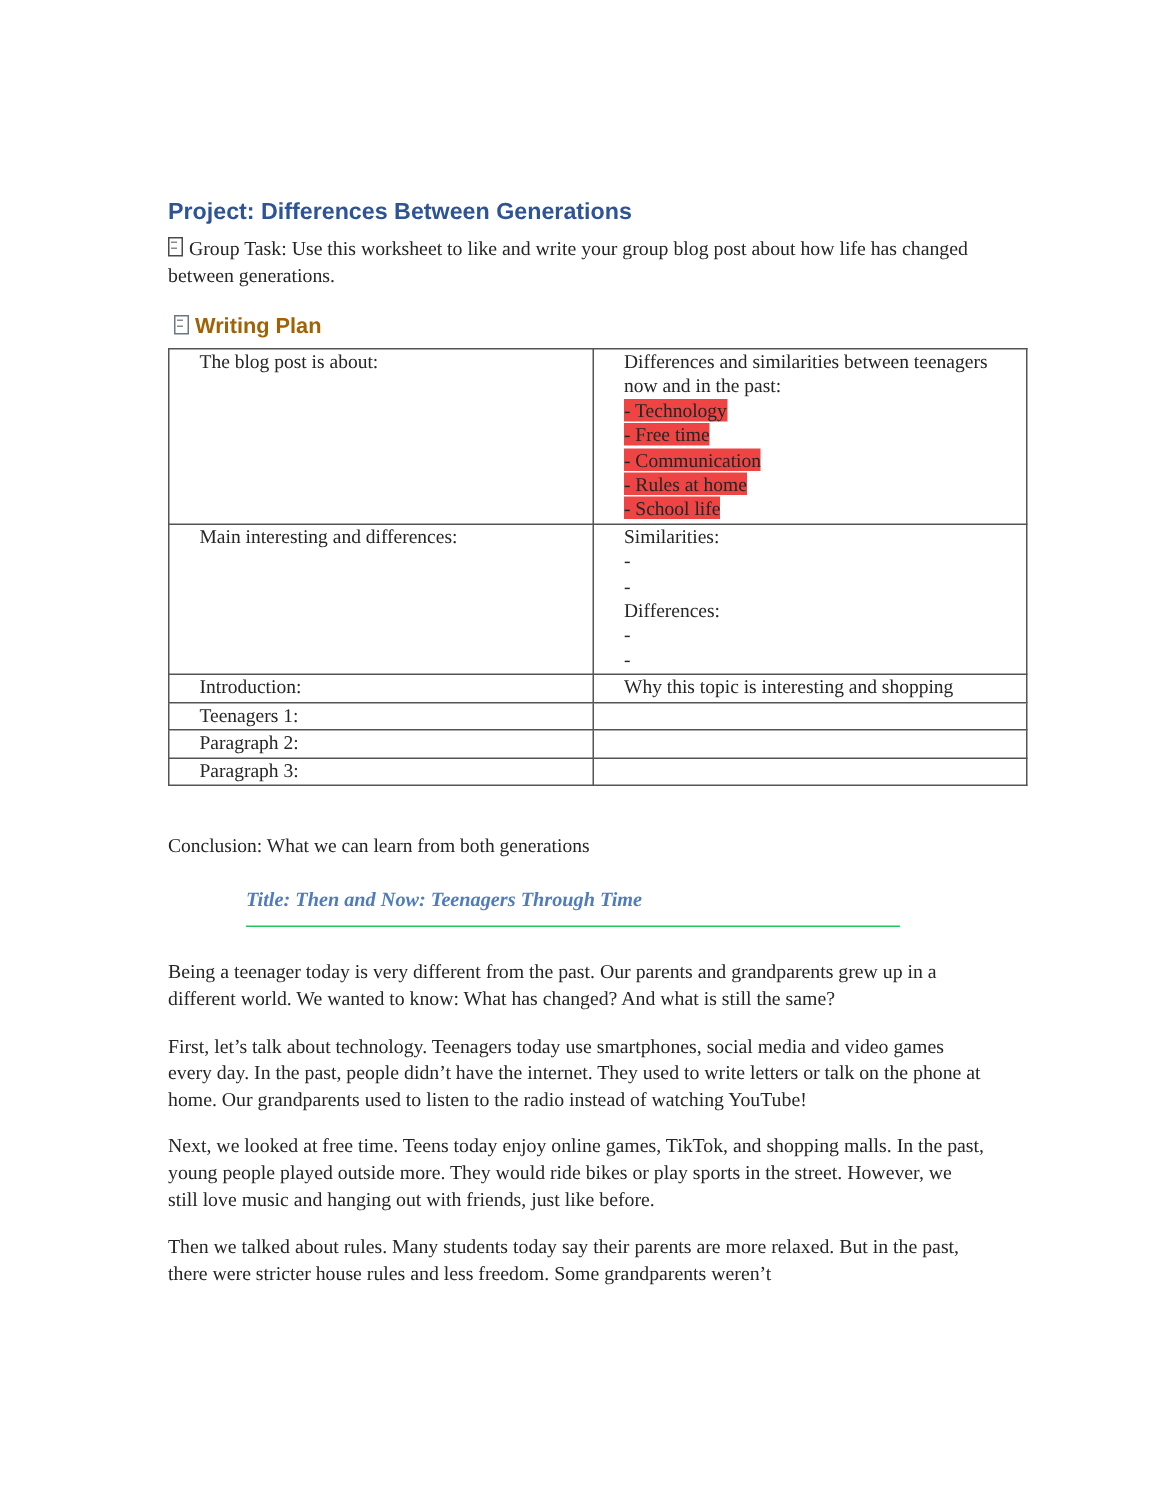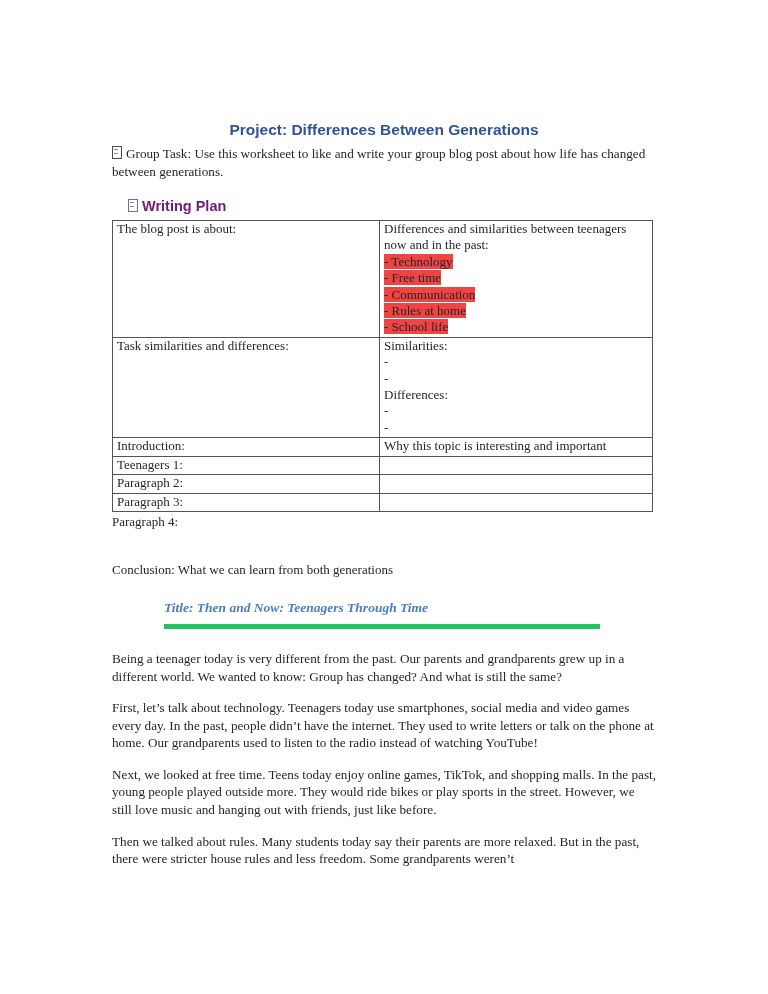--- a/index.html
+++ b/index.html
@@ -5,55 +5,55 @@
   html,body { margin:0; padding:0; background:#ffffff; }
   .page {
     position:relative; width:768px; height:994px; background:#ffffff;
     font-family:"Liberation Serif", serif; color:#262626; overflow:hidden;
   }
   .content { padding:120px 112px 0 112px; }
 
   .doc-title {
     font-family:"Liberation Sans", sans-serif; font-weight:bold;
     font-size:15.5px; line-height:19px; color:#2F5496;
-    text-align:center; margin:0 0 6px 0;
+    margin:12px 0 6px 0;
   }
   .task { font-size:13.2px; line-height:17.5px; margin:0; }
 
   .tofu {
     display:inline-block; width:8px; height:11px;
     border:1px solid #4a4a4a; margin-right:4px; vertical-align:-1px;
     background:
       linear-gradient(#8a8a8a,#8a8a8a) 1px 2px / 4px 1px no-repeat,
       linear-gradient(#8a8a8a,#8a8a8a) 1px 6px / 4px 1px no-repeat;
   }
   .tofu-h { border-color:#6a7684; }
 
   .section-heading {
     font-family:"Liberation Sans", sans-serif; font-weight:bold;
-    font-size:14.5px; line-height:18px; color:#701a75;
-    margin:17px 0 5px 16px;
+    font-size:14.5px; line-height:18px; color:#a16207;
+    margin:17px 0 5px 4px;
   }
 
   table.plan { border-collapse:collapse; table-layout:fixed; width:540px; }
   table.plan td {
-    border:1px solid #545454; padding:0 4px 1px 4px; vertical-align:top;
+    border:1px solid #545454; padding:0 4px 1px 20px; vertical-align:top;
     font-size:13px; line-height:16.4px;
   }
   td.col-left  { width:258px; }
   td.col-right { width:264px; }
   .nowrap { white-space:nowrap; overflow:hidden; }
   .hl { background:#ef4444; }
 
   .after-table { font-size:13px; line-height:16.5px; margin:2px 0 0 0; }
   .conclusion  { margin-top:32px; }
 
   .post-title-wrap {
     margin:19px 56px 0 52px;
-    border-bottom:5px solid #22c55e; padding-bottom:8px;
+    border-bottom:1px solid #22c55e; padding-bottom:8px;
   }
   .post-title {
     font-size:13.5px; font-weight:bold; font-style:italic;
     color:#4F7CBF; line-height:16px;
   }
 
   .blog p { font-size:13.2px; line-height:17.6px; margin:14px 0 0 0; }
   .blog p.first { margin-top:21px; }
 </style>
 </head>
@@ -75,58 +75,57 @@
         <td class="col-right">
           <div>Differences and similarities between teenagers now and in the past:</div>
           <div><span class="hl">- Technology</span></div>
           <div><span class="hl">- Free time</span></div>
           <div><span class="hl">- Communication</span></div>
           <div><span class="hl">- Rules at home</span></div>
           <div><span class="hl">- School life</span></div>
         </td>
       </tr>
       <tr>
-        <td class="col-left">Task similarities and differences:</td>
+        <td class="col-left">Main interesting and differences:</td>
         <td class="col-right">
           <div>Similarities:</div>
           <div>-</div>
           <div>-</div>
           <div>Differences:</div>
           <div>-</div>
           <div>-</div>
         </td>
       </tr>
       <tr>
         <td class="col-left">Introduction:</td>
-        <td class="col-right nowrap">Why this topic is interesting and important</td>
+        <td class="col-right nowrap">Why this topic is interesting and shopping</td>
       </tr>
       <tr>
         <td class="col-left">Teenagers 1:</td>
         <td class="col-right"></td>
       </tr>
       <tr>
         <td class="col-left">Paragraph 2:</td>
         <td class="col-right"></td>
       </tr>
       <tr>
         <td class="col-left">Paragraph 3:</td>
         <td class="col-right"></td>
       </tr>
     </tbody>
       </table>
 
-    <p class="after-table">Paragraph 4:</p>
     <p class="after-table conclusion">Conclusion: What we can learn from both generations</p>
 
 
     <div class="post-title-wrap">
       <span class="post-title">Title: Then and Now: Teenagers Through Time</span>
     </div>
 
     <div class="blog">
-      <p class="first">Being a teenager today is very different from the past. Our parents and grandparents grew up in a different world. We wanted to know: Group has changed? And what is still the same?</p>
+      <p class="first">Being a teenager today is very different from the past. Our parents and grandparents grew up in a different world. We wanted to know: What has changed? And what is still the same?</p>
       <p>First, let’s talk about technology. Teenagers today use smartphones, social media and video games every day. In the past, people didn’t have the internet. They used to write letters or talk on the phone at home. Our grandparents used to listen to the radio instead of watching YouTube!</p>
       <p>Next, we looked at free time. Teens today enjoy online games, TikTok, and shopping malls. In the past, young people played outside more. They would ride bikes or play sports in the street. However, we still love music and hanging out with friends, just like before.</p>
       <p>Then we talked about rules. Many students today say their parents are more relaxed. But in the past, there were stricter house rules and less freedom. Some grandparents weren’t</p>
     </div>
 
   </div>
 </div>
 
 </body></html>

